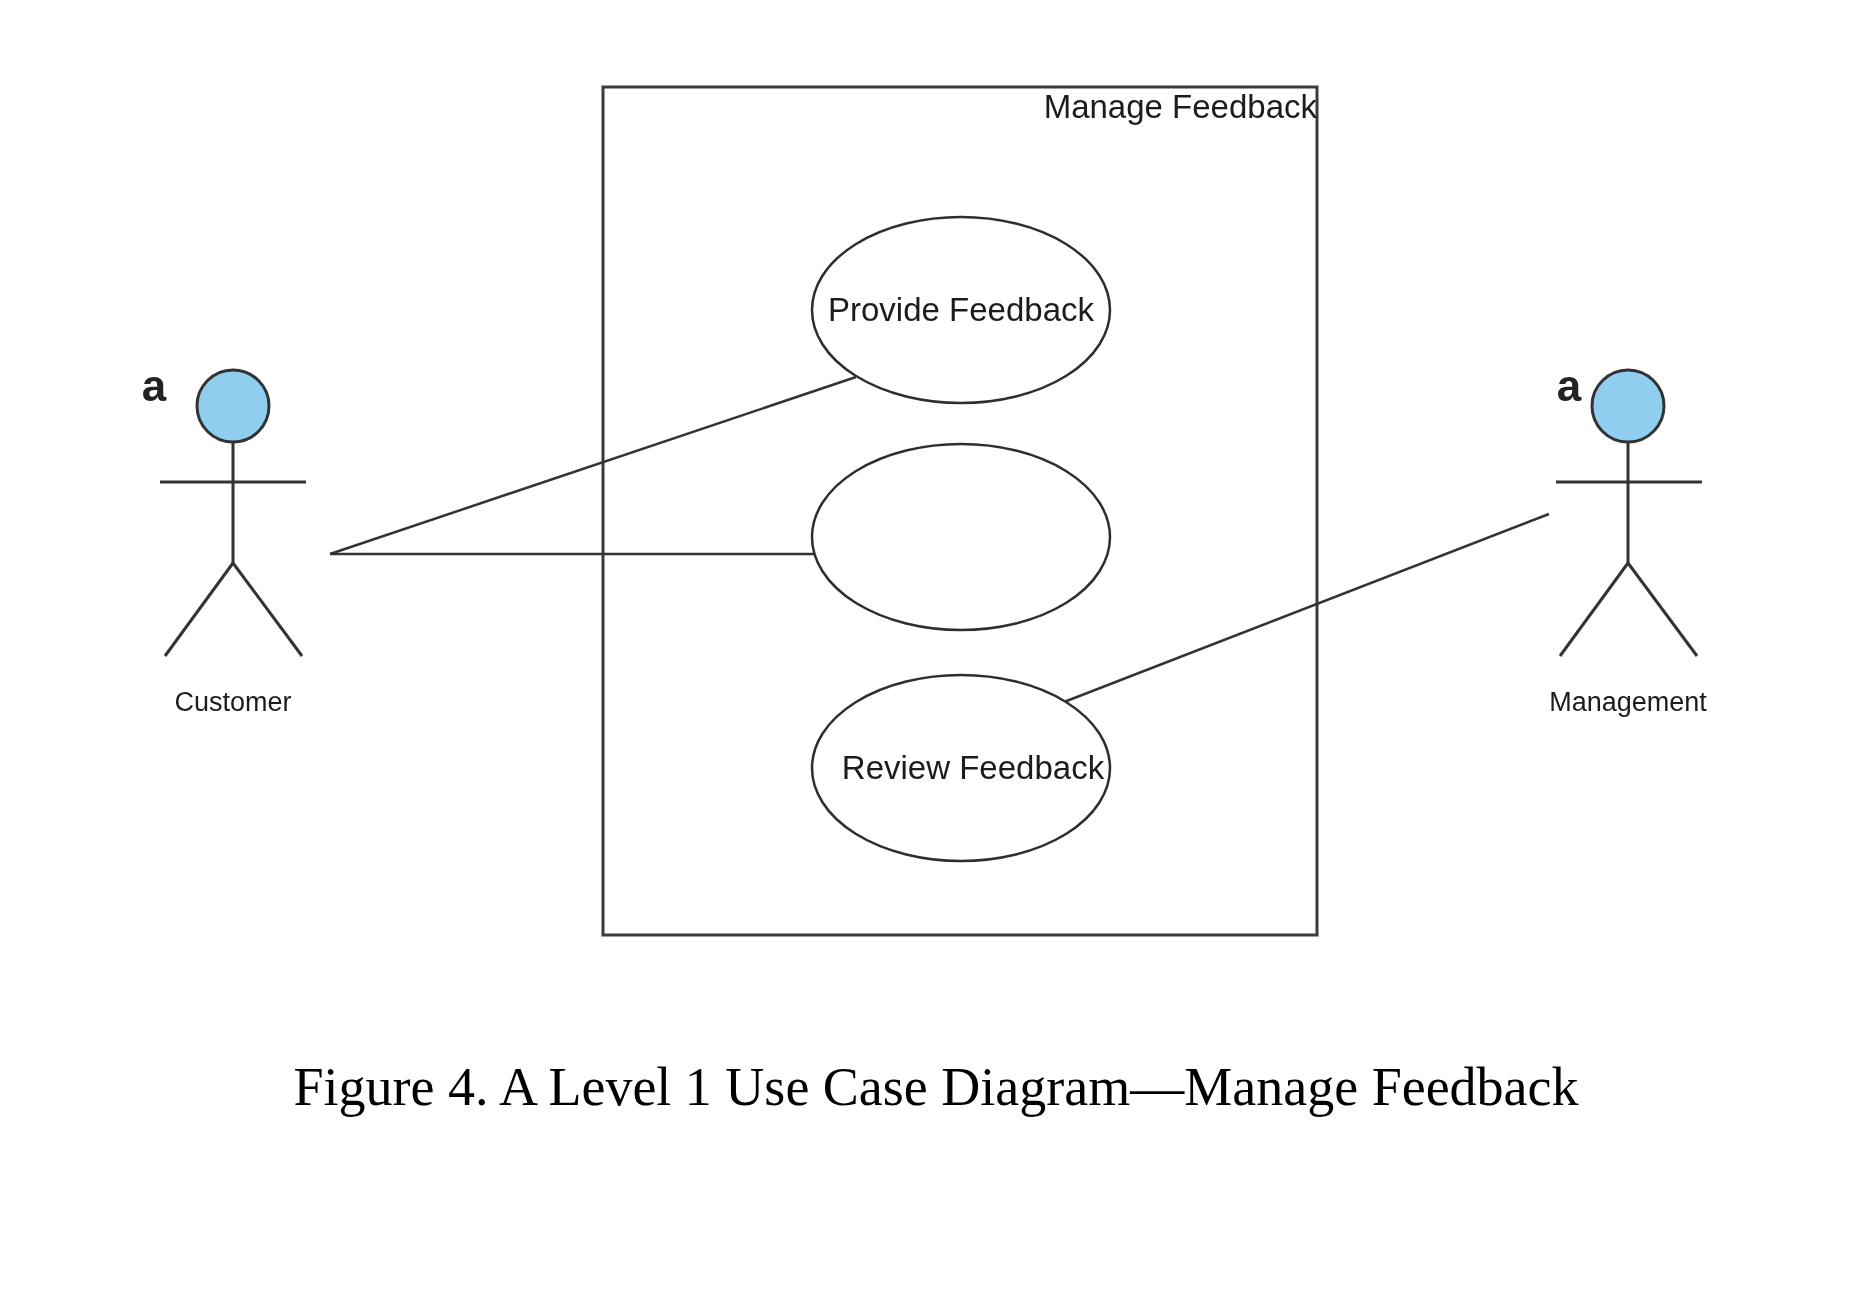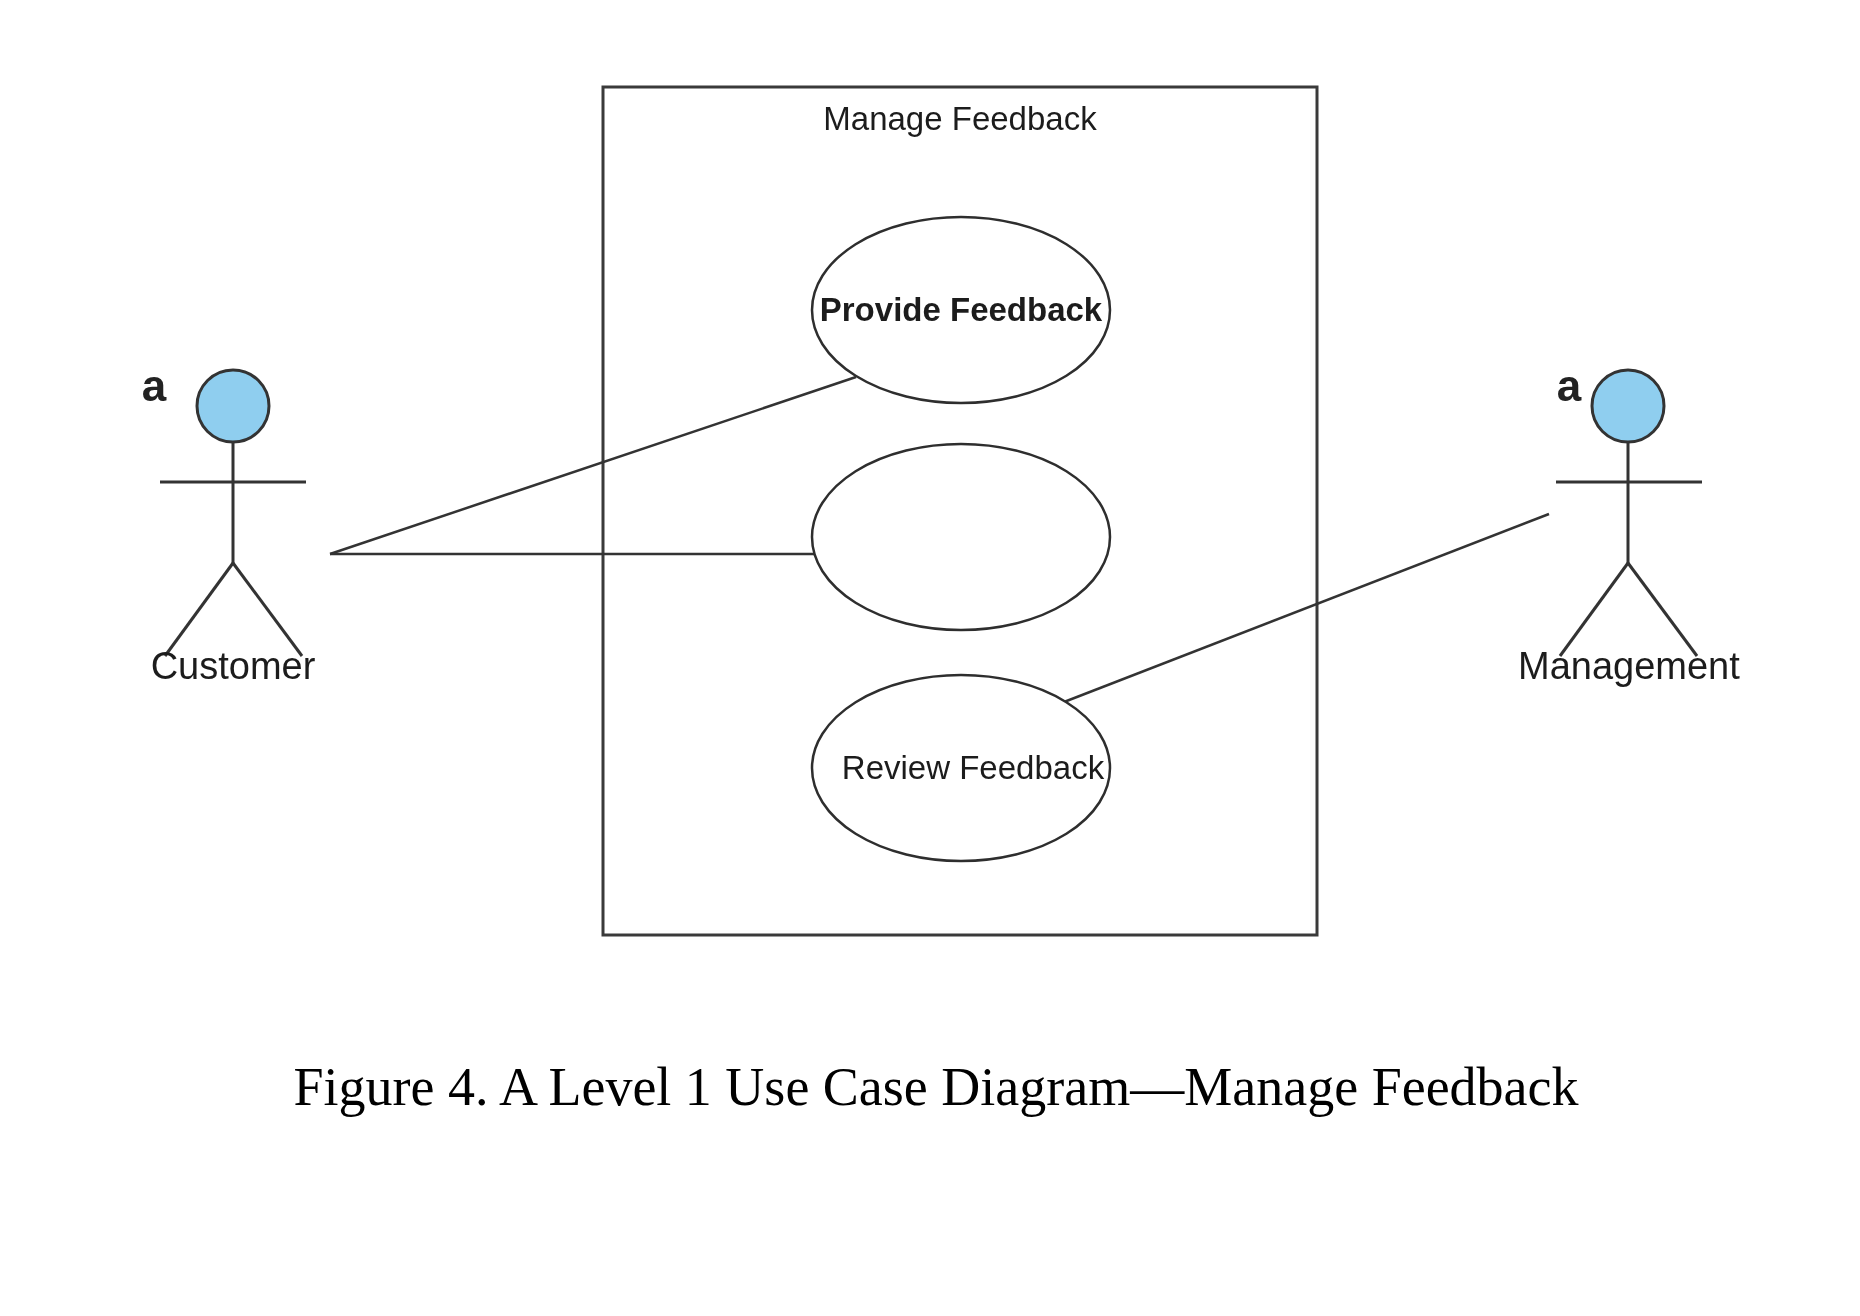--- a/index.html
+++ b/index.html
@@ -15,51 +15,51 @@
     position: absolute;
     left: 0; top: 0;
     width: 1860px; height: 1316px;
   }
   .label {
     position: absolute;
     color: #1c1c1c;
     white-space: nowrap;
   }
   .system-title {
-    left: 603px; top: 100px; width: 714px;
-    text-align: center;
+    left: 603px; top: 88px; width: 714px;
+    text-align: right;
     font-size: 33px;
     line-height: 38px;
   }
   .uc-label {
     left: 812px; width: 298px;
     text-align: center;
     font-size: 33px;
     line-height: 40px;
   }
-  .uc-label.provide { top: 290px; font-weight: bold; }
+  .uc-label.provide { top: 290px; }
   .uc-label.update  { top: 517px; }
   .uc-label.review  { top: 748px; padding-left: 12px; }
   .stereotype {
     font-weight: bold;
     font-size: 44px;
     line-height: 44px;
     width: 44px;
     text-align: center;
     top: 364px;
     color: #222222;
   }
   .stereotype.customer   { left: 132px; }
   .stereotype.management { left: 1547px; }
   .actor-name {
     width: 220px;
     text-align: center;
-    font-size: 38px;
+    font-size: 27px;
     line-height: 34px;
-    top: 649px;
+    top: 685px;
   }
   .actor-name.customer   { left: 123px; }
   .actor-name.management { left: 1518px; }
   .figure-caption {
     left: 0; top: 1056px; width: 1860px;
     text-align: center;
     font-family: "Liberation Serif", serif;
     font-size: 54px;
     line-height: 62px;
     color: #000000;

